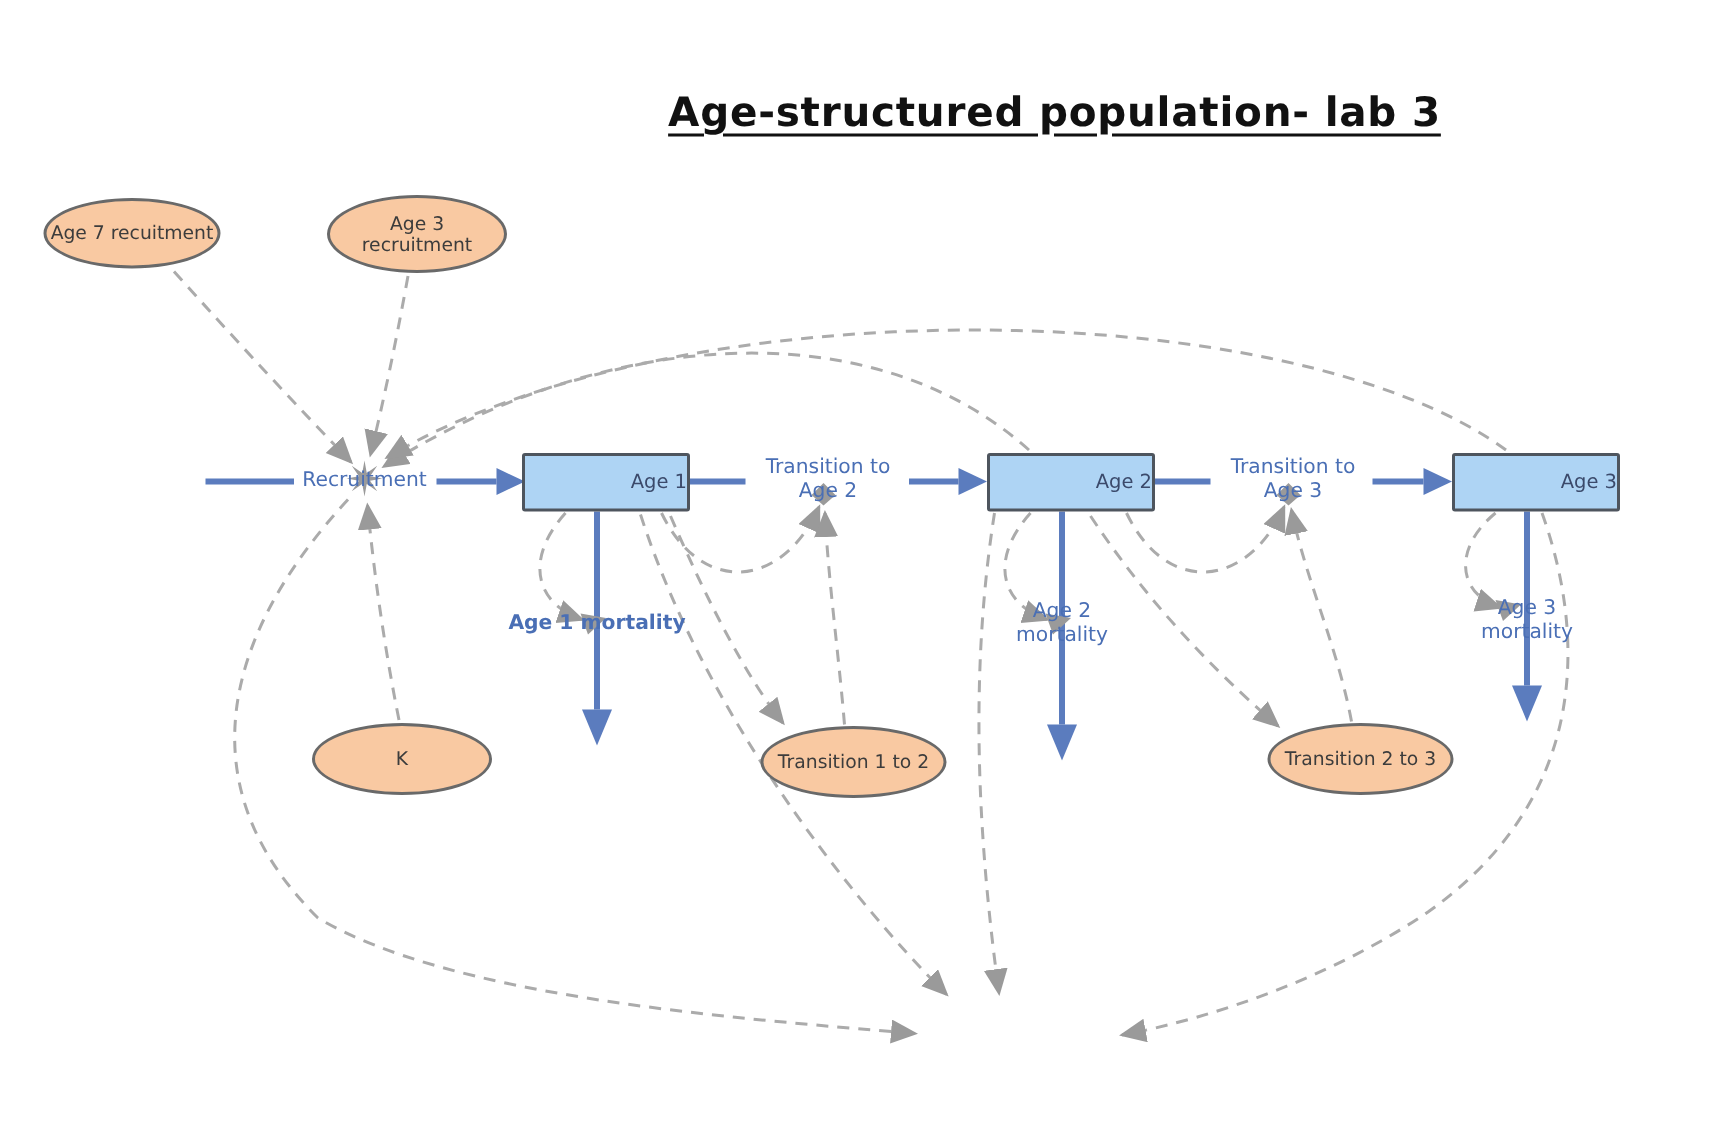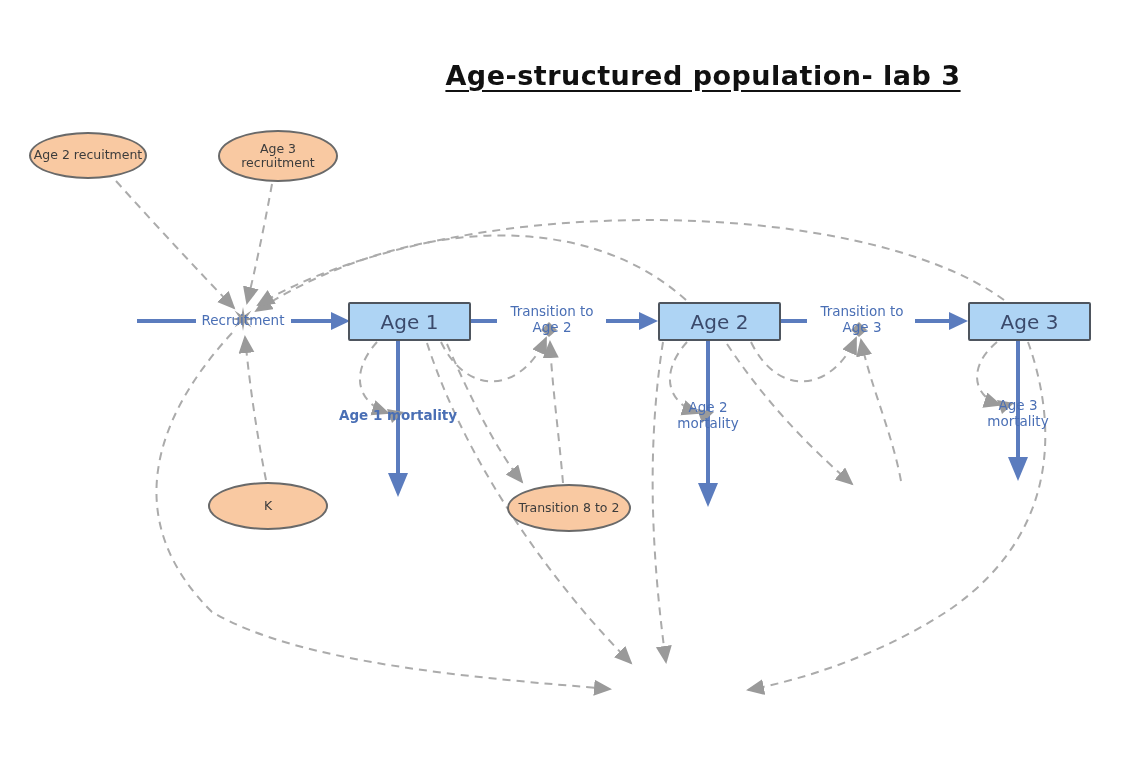--- a/index.html
+++ b/index.html
@@ -7,24 +7,24 @@
     position:relative;width:1139px;height:759px;background:#ffffff;
     font-family:"DejaVu Sans", sans-serif;overflow:hidden;
   }
   .layer{position:absolute;left:0;top:0;}
   .title{
     position:absolute;left:443px;top:60px;width:520px;text-align:center;
     font-size:27px;font-weight:600;color:#111111;letter-spacing:.5px;
     text-decoration:underline;text-underline-offset:5px;
   }
   .stock{
-    position:absolute;width:123px;height:39px;box-sizing:border-box;
+    position:absolute;width:112px;height:39px;box-sizing:border-box;
     background:var(--stock_fill);border:2.5px solid var(--stock_border);
-    display:flex;align-items:center;justify-content:center;
-    font-size:20px;color:var(--stock_text);border-radius:2px;
+    display:flex;align-items:center;justify-content:flex-end;
+    font-size:13px;color:var(--stock_text);border-radius:2px;
   }
   .conv{
     position:absolute;box-sizing:border-box;border-radius:50%;
     background:var(--converter_fill);border:2px solid var(--converter_border);
     display:flex;flex-direction:column;align-items:center;justify-content:center;
     text-align:center;font-size:12.5px;line-height:1.15;color:var(--converter_text);
   }
   .flabel{
     position:absolute;transform:translate(-50%,-50%);text-align:center;
     font-size:13.5px;line-height:1.15;color:var(--flow_text);white-space:nowrap;
@@ -104,31 +104,34 @@
     <span>Age 1</span>
   </div>
   <div class="stock" style="left:658px;top:302px;">
     <span>Age 2</span>
   </div>
   <div class="stock" style="left:968px;top:302px;">
     <span>Age 3</span>
   </div>
 
   <div class="conv" style="left:29px;top:132px;width:118px;height:47px;">
-    <span>Age 2 recuitment</span>
+    <span>Age 7 recuitment</span>
   </div>
   <div class="conv" style="left:218px;top:130px;width:120px;height:52px;">
     <span>Age 3</span>
     <span>recruitment</span>
   </div>
   <div class="conv" style="left:208px;top:482px;width:120px;height:48px;">
     <span>K</span>
   </div>
   <div class="conv" style="left:507px;top:484px;width:124px;height:48px;">
-    <span>Transition 8 to 2</span>
+    <span>Transition 1 to 2</span>
+  </div>
+  <div class="conv" style="left:845px;top:482px;width:124px;height:48px;">
+    <span>Transition 2 to 3</span>
   </div>
 
   <div class="flabel" style="left:243px;top:321px;">
     <span>Recruitment</span>
   </div>
   <div class="flabel" style="left:552px;top:320px;">
     <div>Transition to</div>
     <div>Age 2</div>
   </div>
   <div class="flabel" style="left:862px;top:320px;">

